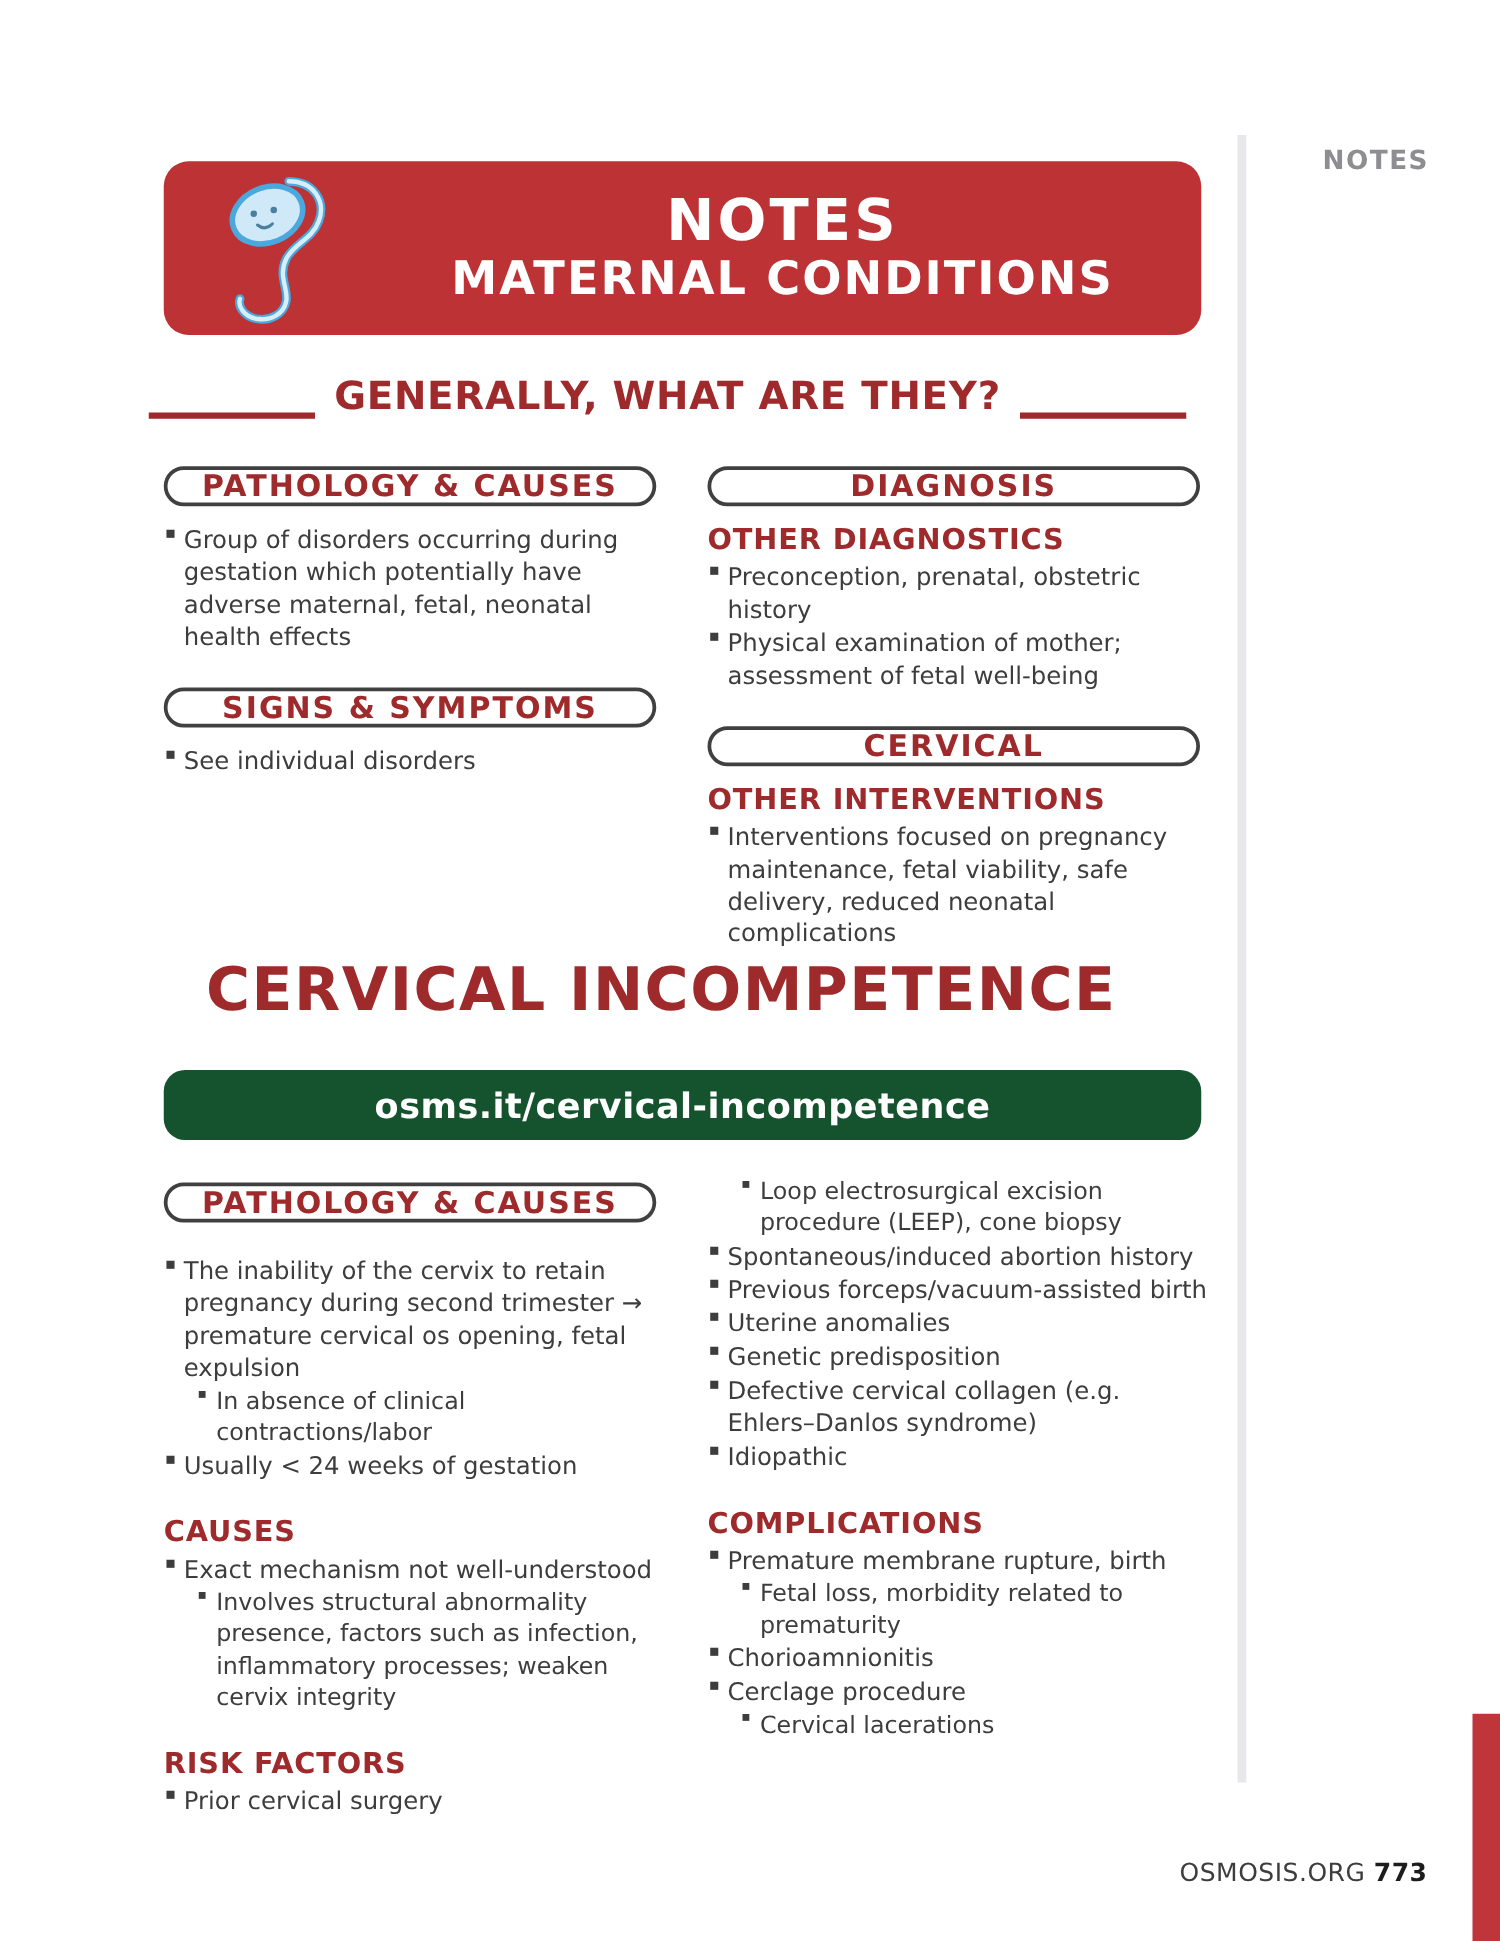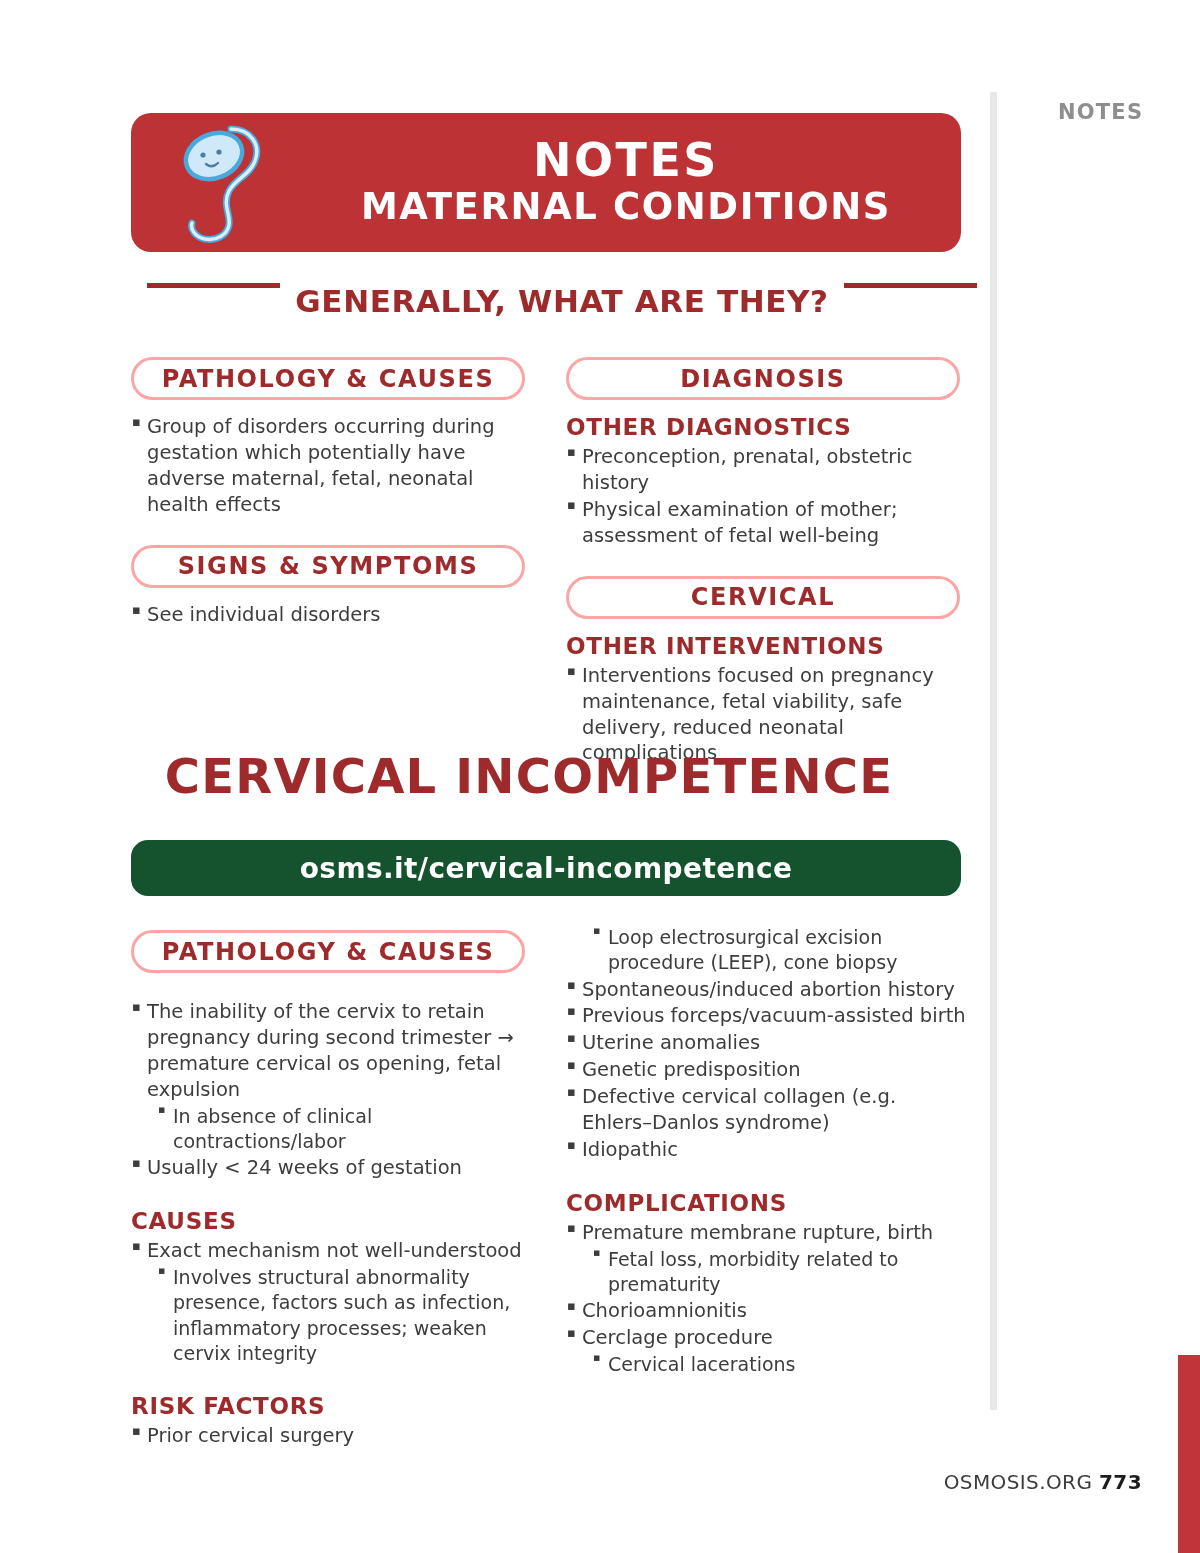--- a/index.html
+++ b/index.html
@@ -13,20 +13,21 @@
     position: relative;
     font-family: "DejaVu Sans", sans-serif;
     overflow: hidden;
   }
 
   
   .page {
     position: absolute;
     inset: 0;
     background: #fff;
+    margin-top: 16px;
   }
   .vrule {
     position: absolute;
     left: 990px;
     top: 92px;
     width: 7px;
     height: 1318px;
     background: #e8e8ea;
   }
   .edge-tab {
@@ -91,25 +92,25 @@
     font-weight: bold;
     letter-spacing: 1.6px;
     line-height: 1.12;
     margin-top: 2px;
     text-align: center;
   }
 
   
   .rule-head {
     position: absolute;
-    left: 147px;
+    left: 119px;
     top: 283px;
     width: 830px;
     display: flex;
-    align-items: flex-start;
+    align-items: flex-end;
     gap: 15px;
   }
   .rule-line {
     flex: 1 1 auto;
     height: 5px;
     background: #9e2a2b;
   }
   .rule-text {
     font-family: "DejaVu Sans", sans-serif;
     font-size: 31px;
@@ -120,22 +121,22 @@
   }
 
   
   .col-left  { position: absolute; left: 131px; width: 400px; }
   .col-right { position: absolute; left: 566px; width: 400px; }
 
   
   .pill {
     box-sizing: border-box;
     width: 394px;
-    height: 43px;
-    border: 3px solid #fca5a5;
+    height: 32px;
+    border: 3px solid #404040;
     border-radius: 22px;
     display: flex;
     align-items: center;
     justify-content: center;
     color: #9e2a2b;
     font-family: "DejaVu Sans", sans-serif;
     font-size: 24px;
     font-weight: bold;
     letter-spacing: 1.6px;
   }

